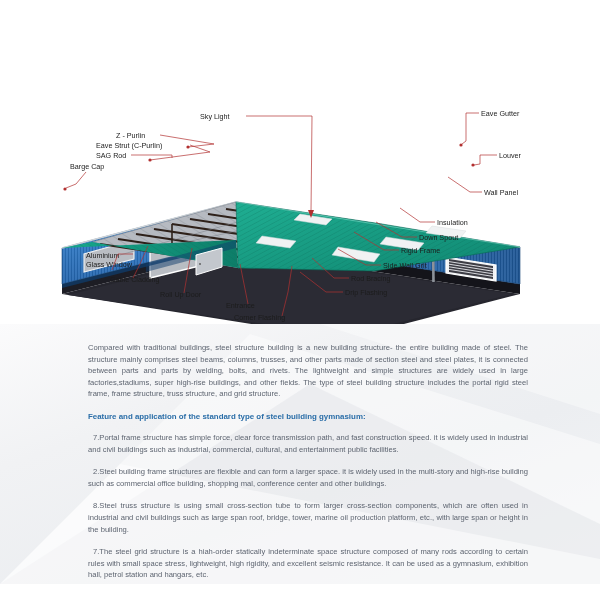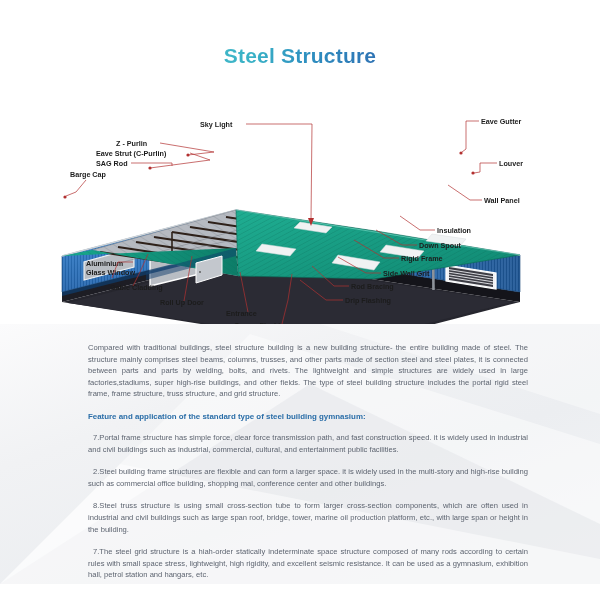--- a/index.html
+++ b/index.html
@@ -17,21 +17,21 @@
   }
   .title{
     display:inline-block;
     font-size:21px;font-weight:bold;letter-spacing:.2px;
     background:linear-gradient(100deg,#3fb6c8 0%,#39b0c6 22%,#2e8fc0 55%,#2f73b4 100%);
     -webkit-background-clip:text;background-clip:text;color:transparent;
     -webkit-text-fill-color:transparent;
   }
 
   
-  .diagram{position:absolute;left:0;top:100px;width:600px;height:240px;font-weight:bold;}
+  .diagram{position:absolute;left:0;top:92px;width:600px;height:240px;}
   .diagram svg{display:block;}
   .lbl{
     font-family:"Liberation Sans", sans-serif;
     font-size:7.2px;fill:#1c1c1c;
   }
   .leader{stroke:#b23030;stroke-width:.7;fill:none;}
 
   
   .panel{
     position:absolute;left:0;top:324px;width:600px;height:260px;
@@ -48,23 +48,20 @@
   .heading{
     font-size:7.9px;line-height:12px;font-weight:bold;color:#2b6ea8;
     margin:0 0 9px 0;
   }
 </style>
 </head>
 <body>
 
 <div class="page">
 
-  <div class="title-wrap">
-    <span class="title">Steel Structure</span>
-  </div>
 
   <div class="diagram">
     <svg width="600" height="240" viewBox="0 0 600 240" xmlns="http://www.w3.org/2000/svg">
       <defs>
         <linearGradient id="gRoof" x1="0" y1="0" x2="1" y2="1">
           <stop offset="0" stop-color="#1fae92"></stop>
           <stop offset="1" stop-color="#0f8670"></stop>
         </linearGradient>
         <linearGradient id="gRoof2" x1="0" y1="0" x2="1" y2="0">
           <stop offset="0" stop-color="#18a98d"></stop>

